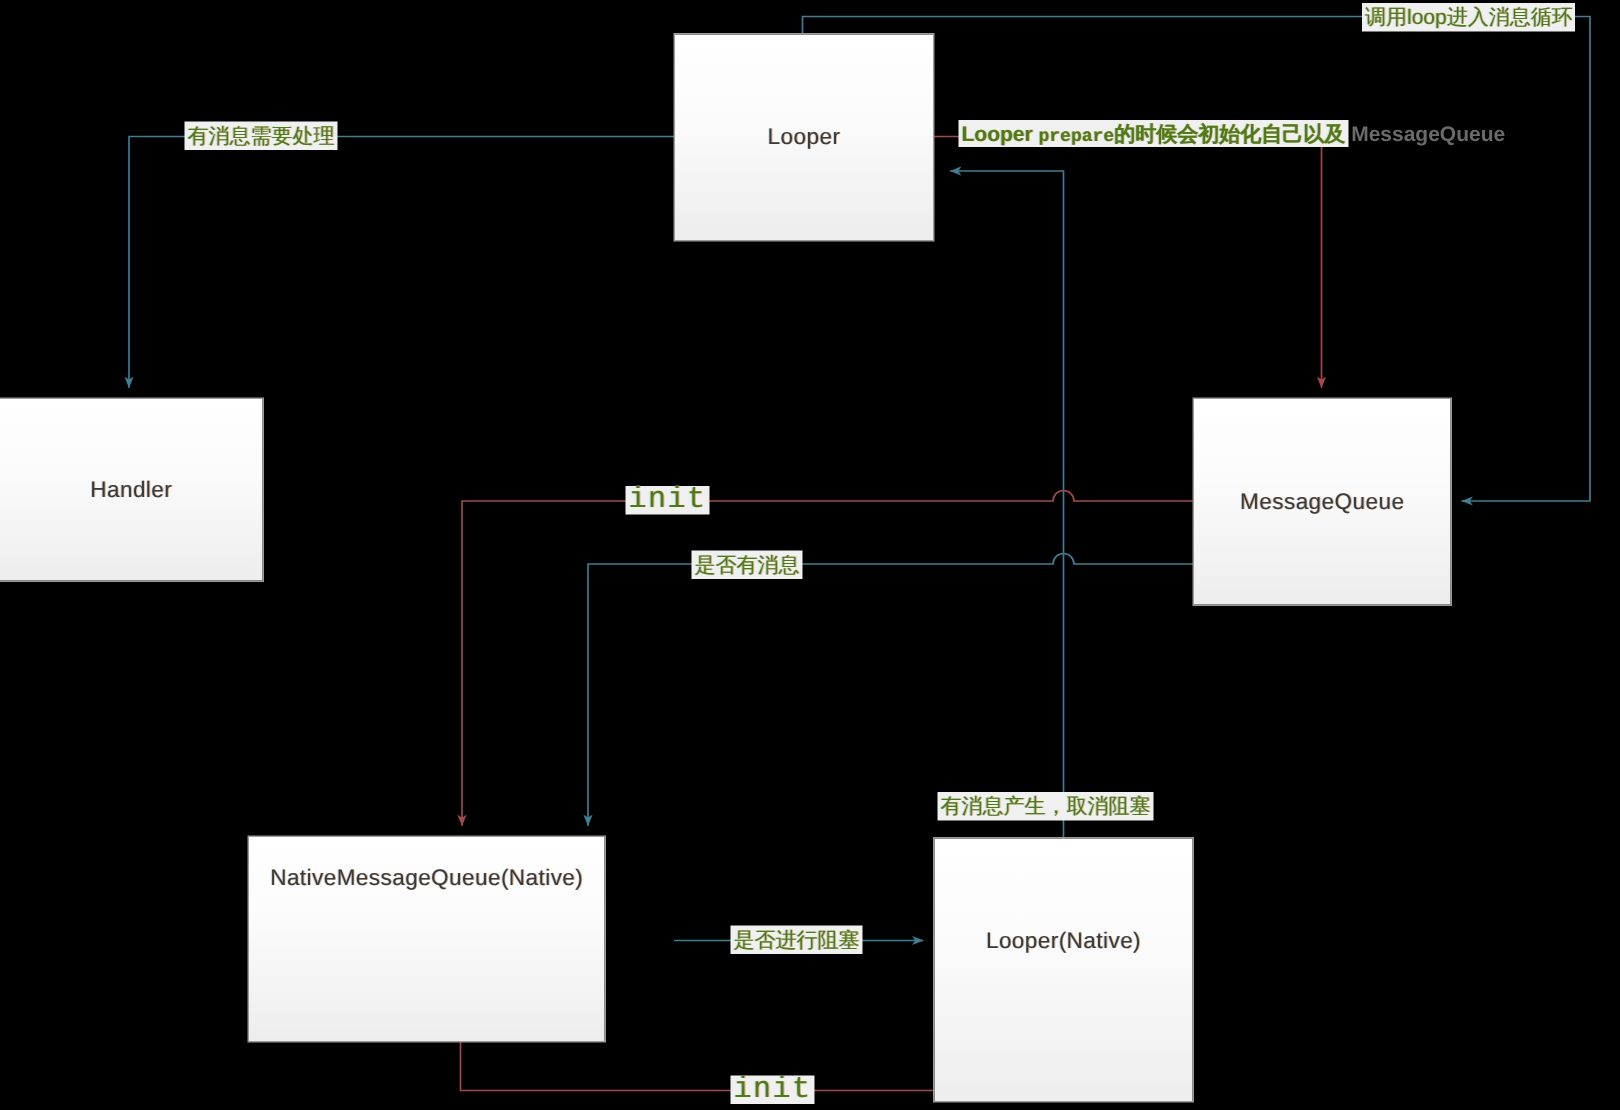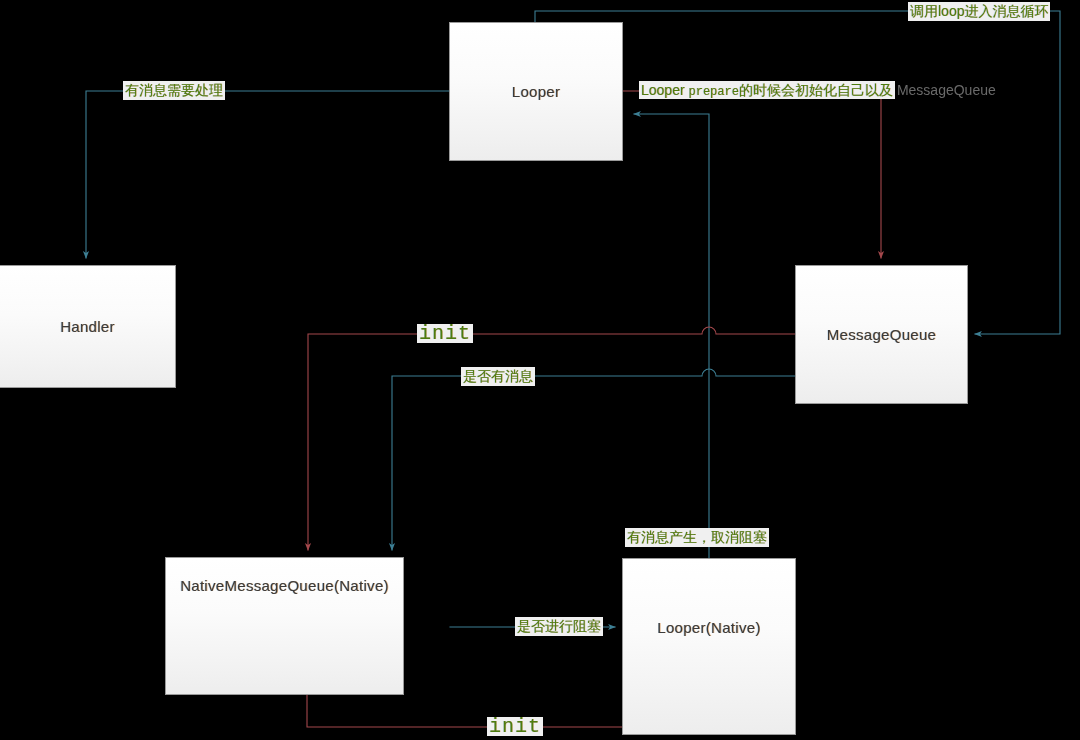--- a/index.html
+++ b/index.html
@@ -124,37 +124,37 @@
   </div>
 
   <div class="edge-label" style="left:908px; top:2px;">
     <span>调用loop进入消息循环</span>
   </div>
 
   <div class="edge-label" style="left:123px; top:81px;">
     <span>有消息需要处理</span>
   </div>
 
-  <div style="position:absolute; left:639px; top:81px; white-space:nowrap;">
+  <div style="position:absolute; left:639px; top:81px; white-space:nowrap;font-weight:bold;">
     <span class="edge-label" style="position:static; display:inline;"><span>Looper </span><span class="mono-inline">prepare</span><span>的时候会初始化自己以及</span></span><span class="edge-label label-overflow" style="position:static; display:inline;">MessageQueue</span>
   </div>
 
   <div class="edge-label mono" style="left:417px; top:324px;">
     <span>init</span>
   </div>
 
   <div class="edge-label" style="left:461px; top:367px;">
     <span>是否有消息</span>
   </div>
 
   <div class="edge-label" style="left:625px; top:528px;text-align:right;">
     <span>有消息产生，取消阻塞</span>
   </div>
 
-  <div class="edge-label" style="left:487px; top:617px;margin-left:28px;">
+  <div class="edge-label" style="left:487px; top:617px;">
     <span>是否进行阻塞</span>
   </div>
 
   <div class="edge-label mono" style="left:487px; top:717px;">
     <span>init</span>
   </div>
 
 </div>
 
 </body></html>

